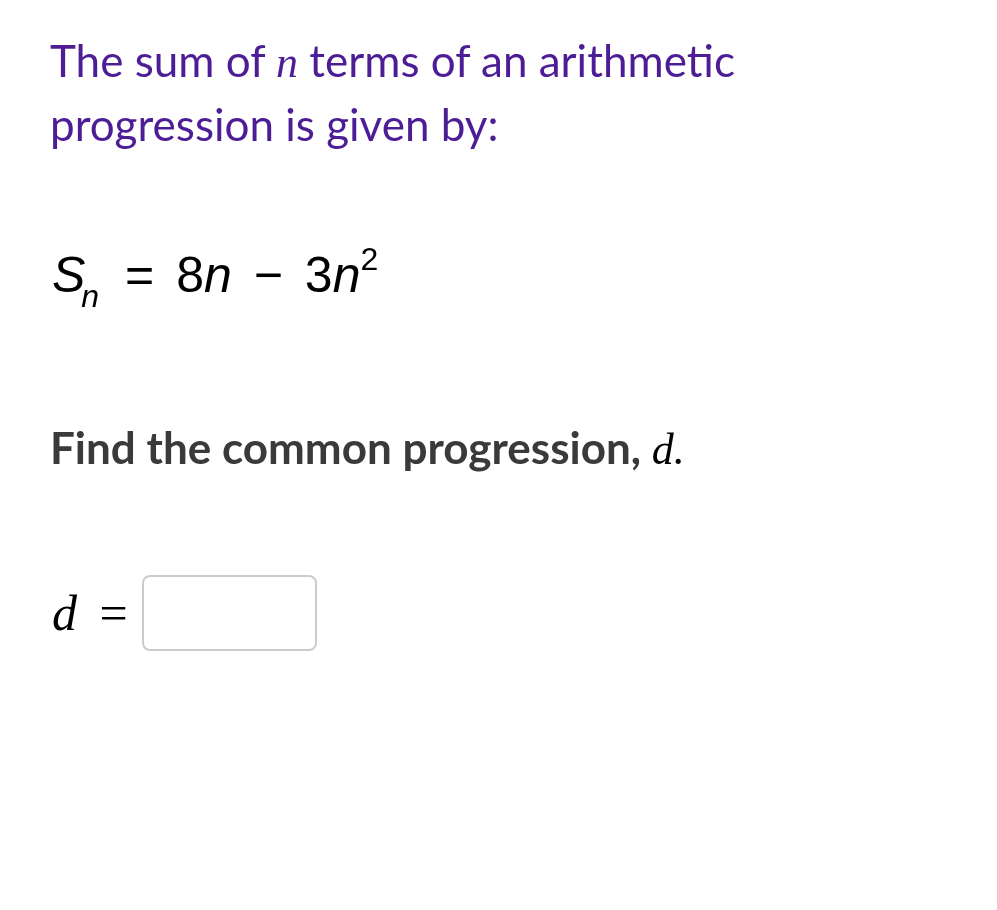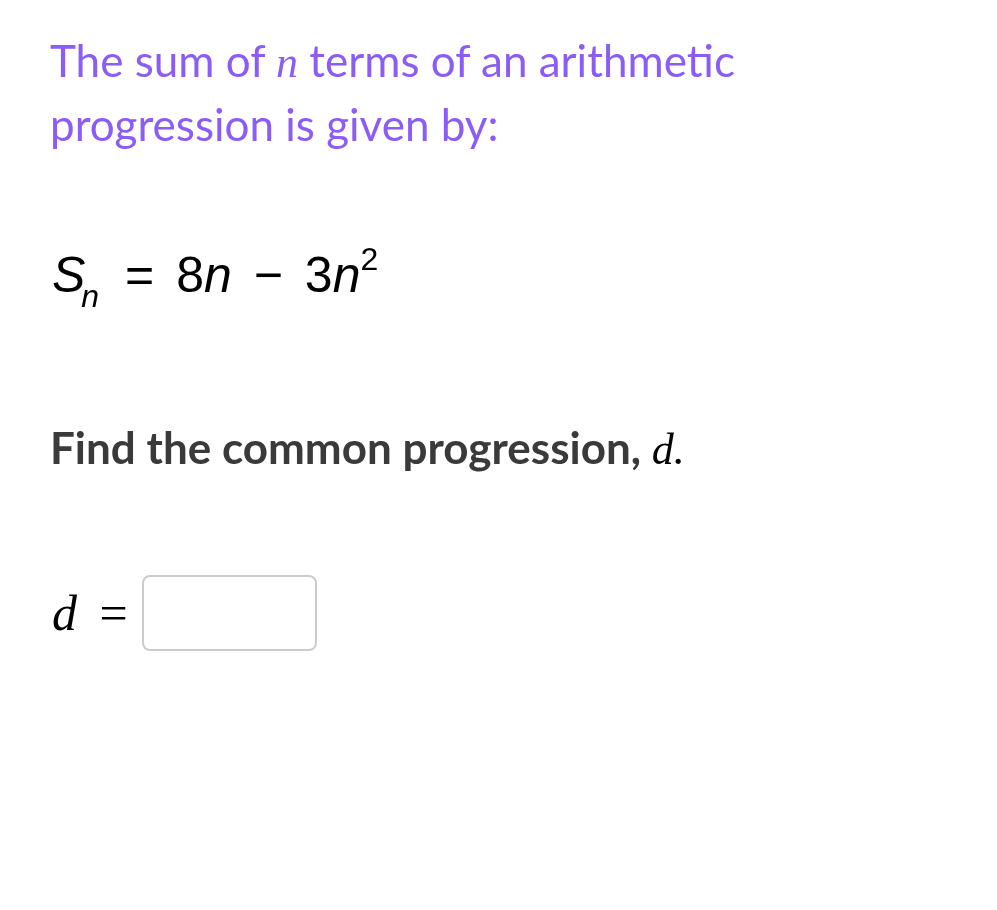--- a/index.html
+++ b/index.html
@@ -11,21 +11,21 @@
       width: 997px;
       height: 910px;
       background: #ffffff;
       font-family: -apple-system, BlinkMacSystemFont, 'Segoe UI', 'Lato', sans-serif;
       padding: 30px 50px;
       color: #3a3a3a;
     }
     .intro-text {
       font-size: 44px;
       line-height: 1.4;
-      color: #8b5cf6;
+      color: #4c1d95;
       font-weight: 400;
       margin-bottom: 90px;
     }
     .math-italic {
       font-family: 'Times New Roman', Georgia, serif;
       font-style: italic;
     }
     .equation {
       font-family: Liberation Sans, sans-serif;
       font-style: italic;

